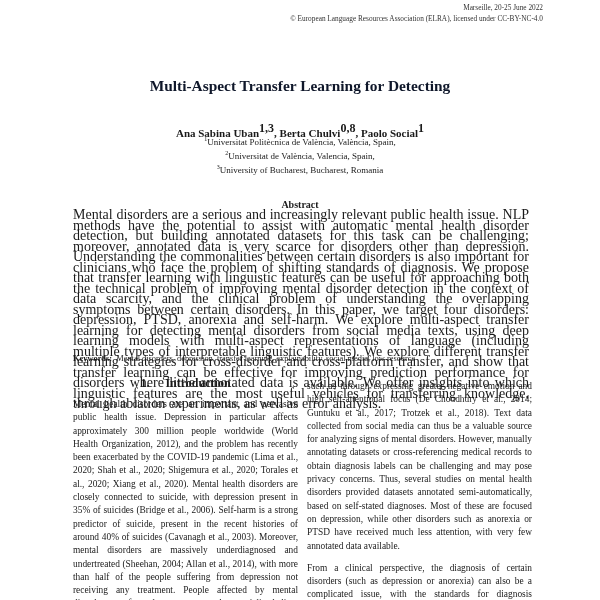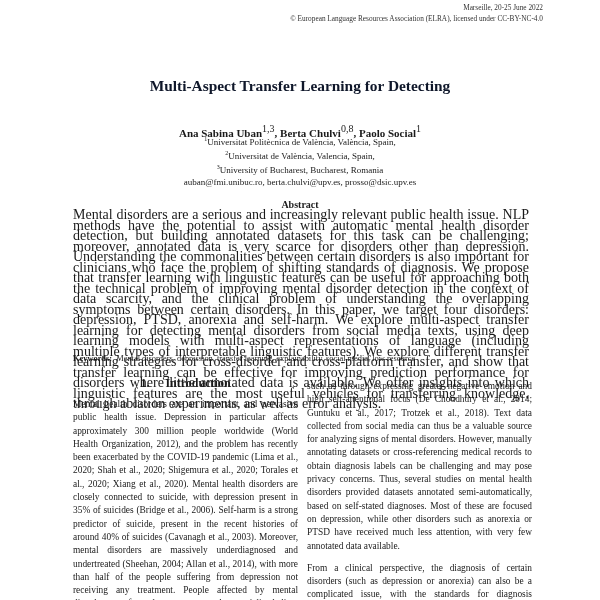--- a/index.html
+++ b/index.html
@@ -1,21 +1,21 @@
 <!DOCTYPE html>
 <html><head>
 <meta charset="utf-8">
 <style>
   html, body { margin: 0; padding: 0; background: #ffffff; }
   body { width: 600px; height: 600px; overflow: hidden; position: relative; font-family: "Liberation Serif", "DejaVu Serif", serif; color: #1a1a1a; }
   .header { position: absolute; right: 57px; top: 3px; text-align: right; font-size: 7.3px; line-height: 10.5px; color: #333; }
   .header .proc { font-style: italic; }
   .title { position: absolute; left: 0; right: 0; top: 76px; text-align: center; font-weight: bold; font-size: 15.4px; line-height: 19px; color: #0f172a; }
   .authors { position: absolute; left: 0; right: 0; top: 122px; text-align: center; font-weight: bold; font-size: 11px; line-height: 13px; }
-  .authors sup { font-weight: normal; font-size: 10px; }
+  .authors sup { font-weight: bold; font-size: 12px; }
   .affils { position: absolute; left: 0; right: 0; top: 134px; text-align: center; font-size: 9px; line-height: 11.2px; }
   .affils sup { font-size: 6px; }
   .abstract-h { position: absolute; left: 0; right: 0; top: 199px; text-align: center; font-weight: bold; font-size: 10px; }
   .abstract { position: absolute; left: 73px; width: 456px; top: 210px; font-size: 14px; line-height: 10.5px; text-align: justify; }
   .keywords { position: absolute; left: 73px; width: 456px; top: 354px; font-size: 8.4px; line-height: 10.5px; }
   .keywords b { font-weight: bold; }
   .col { position: absolute; top: 377px; width: 225px; font-size: 9.4px; line-height: 13.3px; text-align: justify; }
   .col.left { left: 73px; }
   .col.right { left: 307px; top: 380px; }
   .sec-h { text-align: center; font-weight: bold; font-size: 12px; line-height: 13px; margin-bottom: 8px; }
@@ -38,21 +38,20 @@
 <div class="authors">
   <span>Ana Sabina Uban</span><sup>1,3</sup>,
   <span>Berta Chulvi</span><sup>0,8</sup>,
   <span>Paolo Social</span><sup>1</sup>
 </div>
 
 <div class="affils">
   <div><sup>1</sup><span>Universitat Politècnica de València, València, Spain,</span></div>
   <div><sup>2</sup><span>Universitat de València, Valencia, Spain,</span></div>
   <div><sup>3</sup><span>University of Bucharest, Bucharest, Romania</span></div>
-  <div>auban@fmi.unibuc.ro, berta.chulvi@upv.es, prosso@dsic.upv.es</div>
 </div>
 
 <div class="abstract-h">Abstract</div>
 <div class="abstract">Mental disorders are a serious and increasingly relevant public health issue. NLP methods have the potential to assist with automatic mental health disorder detection, but building annotated datasets for this task can be challenging; moreover, annotated data is very scarce for disorders other than depression. Understanding the commonalities between certain disorders is also important for clinicians who face the problem of shifting standards of diagnosis. We propose that transfer learning with linguistic features can be useful for approaching both the technical problem of improving mental disorder detection in the context of data scarcity, and the clinical problem of understanding the overlapping symptoms between certain disorders. In this paper, we target four disorders: depression, PTSD, anorexia and self-harm. We explore multi-aspect transfer learning for detecting mental disorders from social media texts, using deep learning models with multi-aspect representations of language (including multiple types of interpretable linguistic features). We explore different transfer learning strategies for cross-disorder and cross-platform transfer, and show that transfer learning can be effective for improving prediction performance for disorders where little annotated data is available. We offer insights into which linguistic features are the most useful vehicles for transferring knowledge, through ablation experiments, as well as error analysis.</div>
 
 <div class="keywords">
   <b>Keywords:</b>&nbsp;
   <span>Mental disorders, depression, transfer learning, explainability, social media, low resource</span>
 </div>
 

